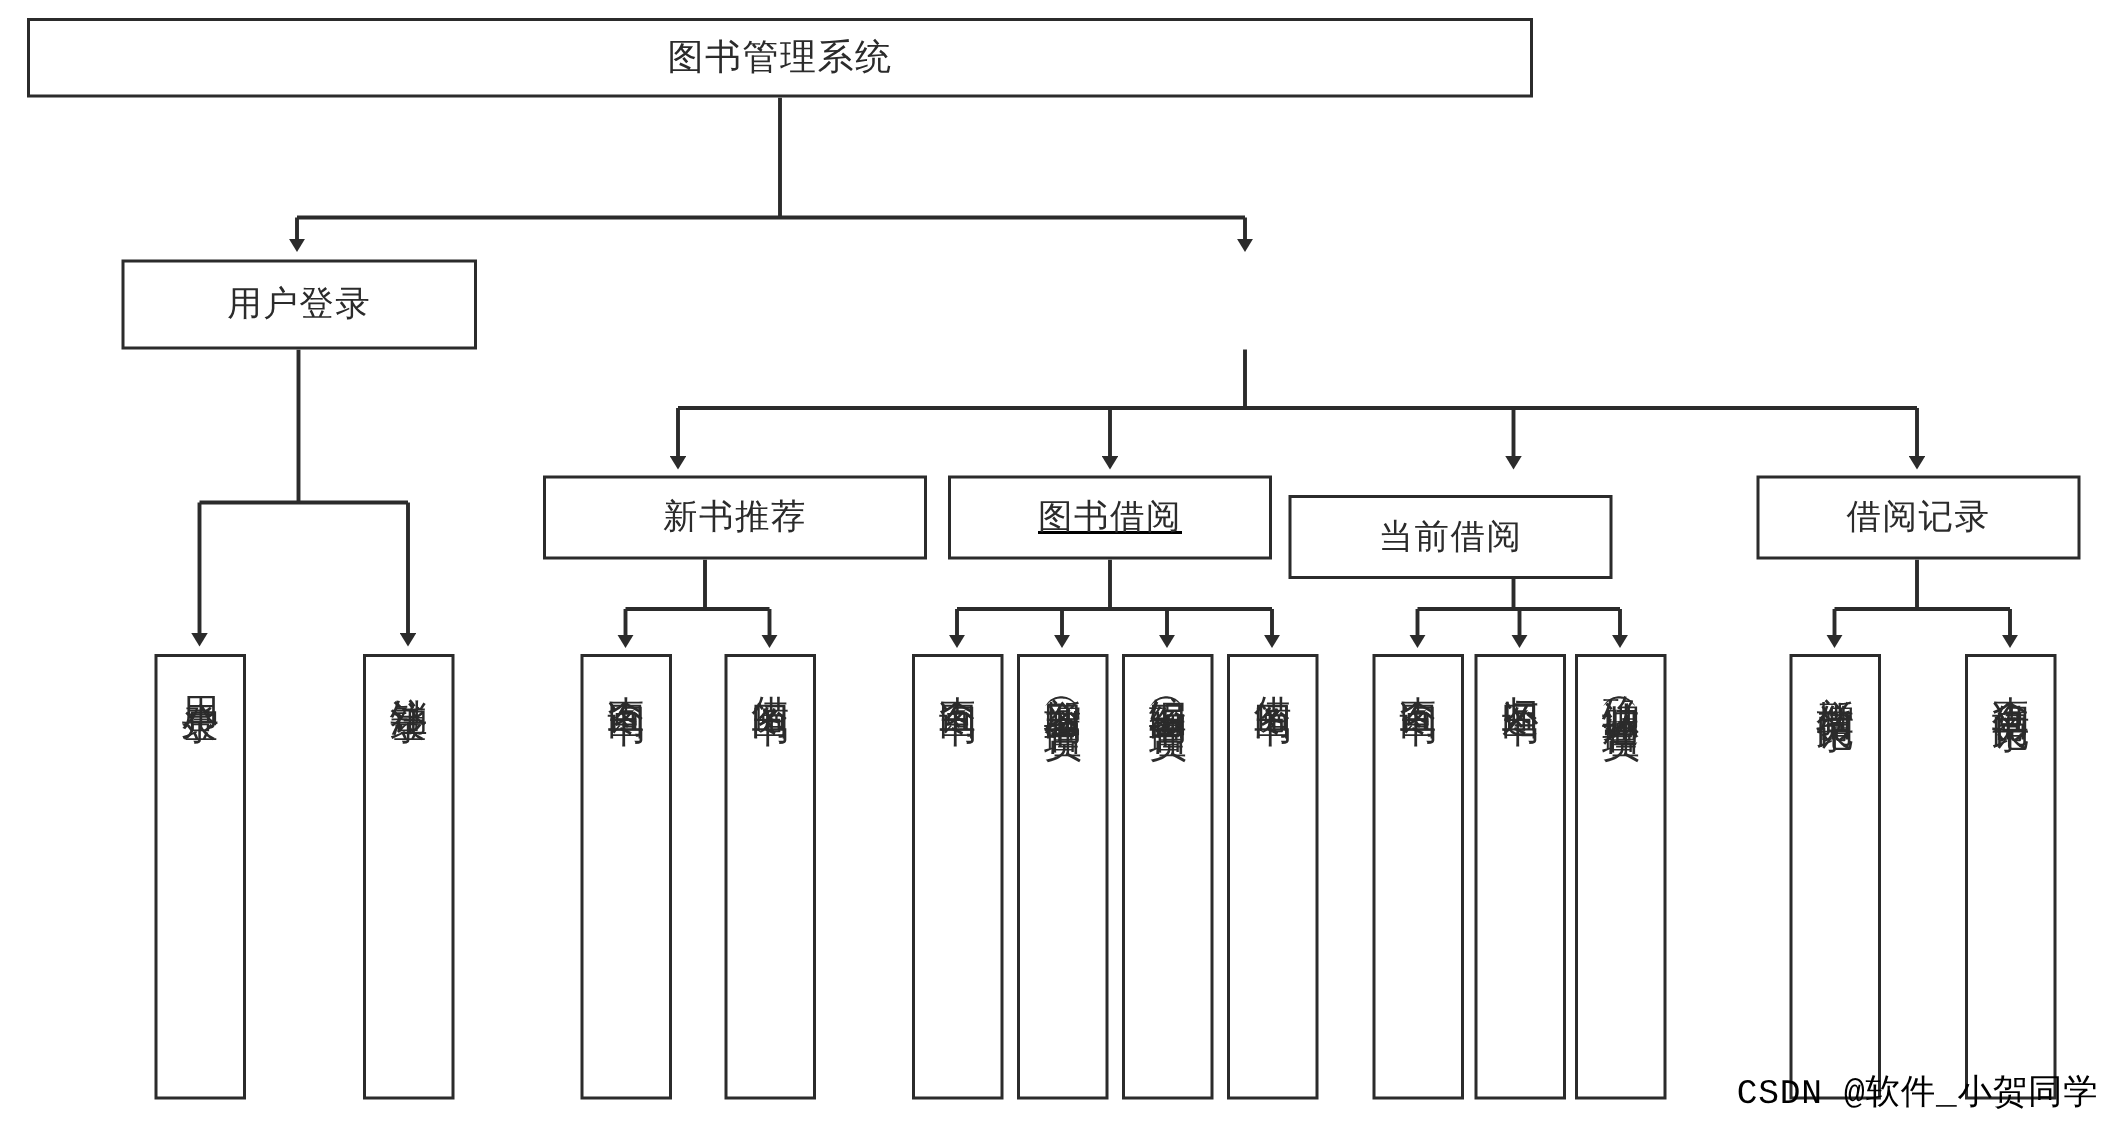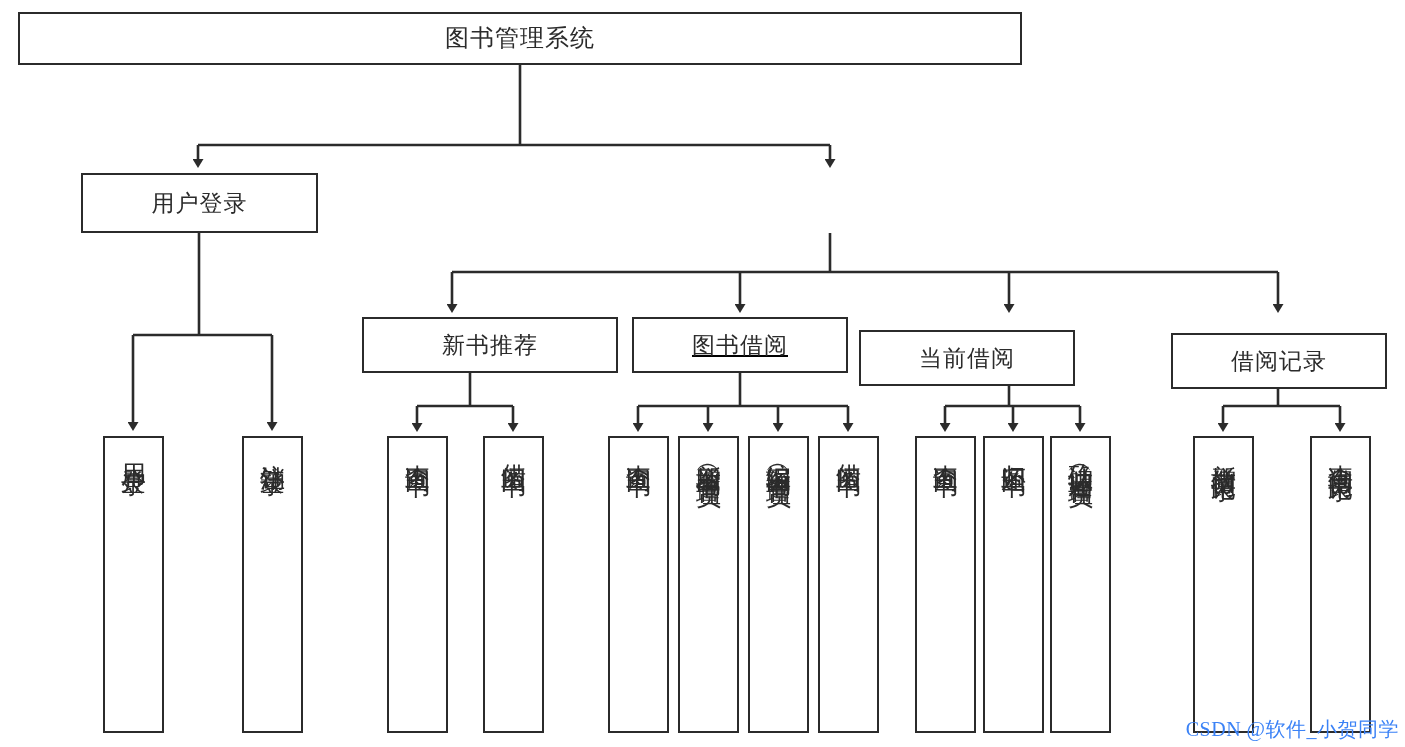--- a/index.html
+++ b/index.html
@@ -59,26 +59,26 @@
     text-orientation: upright;
     font-size: 25px;
     letter-spacing: 3px;
     line-height: 1;
     max-height: 100%;
   }
   .watermark {
     position: absolute;
     right: 6px;
     bottom: 4px;
-    font-size: 20px;
-    color: #3b82f6;
+    font-size: 23px;
+    color: #000000;
     letter-spacing: 0.5px;
     z-index: 5;
     white-space: nowrap;
-    font-family: Liberation Serif, serif;
+    font-family: Liberation Mono, monospace;
   }
 </style>
 </head>
 <body>
 
 <div id="canvas">
 
   <svg id="edges" viewBox="0 0 1405 747">
     <defs>
       <marker id="arrow" markerWidth="9" markerHeight="11" refX="1" refY="5.5" orient="auto" markerUnits="userSpaceOnUse">
@@ -143,21 +143,21 @@
   </div>
 
   <div class="node horizontal" style="left:632px; top:317px; width:216px; height:56px;text-decoration:underline;">
     <span class="label">图书借阅</span>
   </div>
 
   <div class="node horizontal" style="left:859px; top:317px; width:216px; height:56px;margin-top:13px;">
     <span class="label">当前借阅</span>
   </div>
 
-  <div class="node horizontal" style="left:1171px; top:317px; width:216px; height:56px;margin-top:16px;">
+  <div class="node horizontal" style="left:1171px; top:317px; width:216px; height:56px;">
     <span class="label">借阅记录</span>
   </div>
 
   <div class="node vertical" style="left:103px; top:436px; width:61px; height:297px;">
     <span class="label">用户登录</span>
   </div>
 
   <div class="node vertical" style="left:242px; top:436px; width:61px; height:297px;">
     <span class="label">注销登录</span>
   </div>

